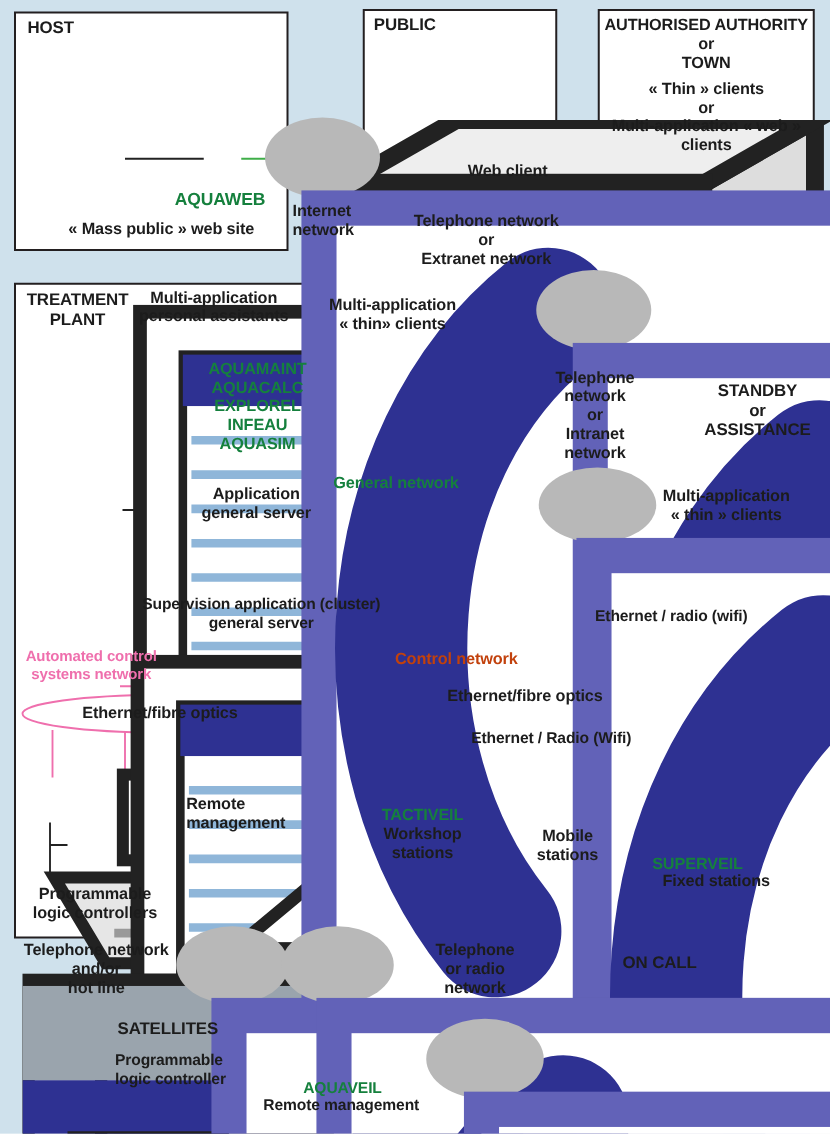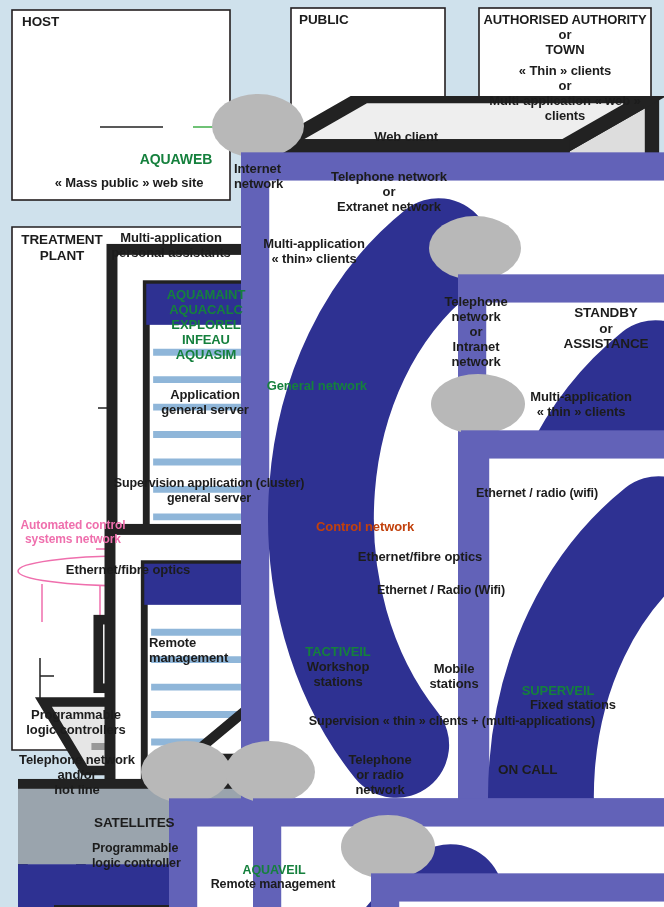--- a/index.html
+++ b/index.html
@@ -483,21 +483,20 @@
 <div class="lbl red" style="left:316px;top:519px;width:110px;">Control network</div>
 <div class="lbl center" style="left:350px;top:549px;width:140px;">Ethernet/fibre optics</div>
 <div class="lbl center small" style="left:366px;top:583px;width:150px;">Ethernet / Radio (Wifi)</div>
 <div class="lbl blue center" style="left:300px;top:644px;width:76px;">TACTIVEIL</div>
 <div class="lbl center" style="left:302px;top:659px;width:72px;">Workshop
 stations</div>
 <div class="lbl center" style="left:420px;top:661px;width:68px;">Mobile
 stations</div>
 <div class="lbl blue center" style="left:514px;top:683px;width:88px;">SUPERVEIL</div>
 <div class="lbl center" style="left:512px;top:697px;width:92px;margin-left:15px;">Fixed stations</div>
-<div class="lbl center small" style="left:282px;top:714px;width:340px;">Supervision « thin » clients + (multi-applications)</div>
 <div class="lbl center" style="left:16px;top:707px;width:120px;">Programmable
 logic controllers</div>
 <div class="lbl" style="left:149px;top:635px;width:100px;">Remote
 management</div>
 <div class="lbl center" style="left:6px;top:752px;width:142px;">Telephone network
 and/or
 hot line</div>
 <div class="lbl title" style="left:94px;top:815px;width:110px;">SATELLITES</div>
 <div class="lbl small" style="left:92px;top:841px;width:106px;">Programmable
 logic controller</div>

